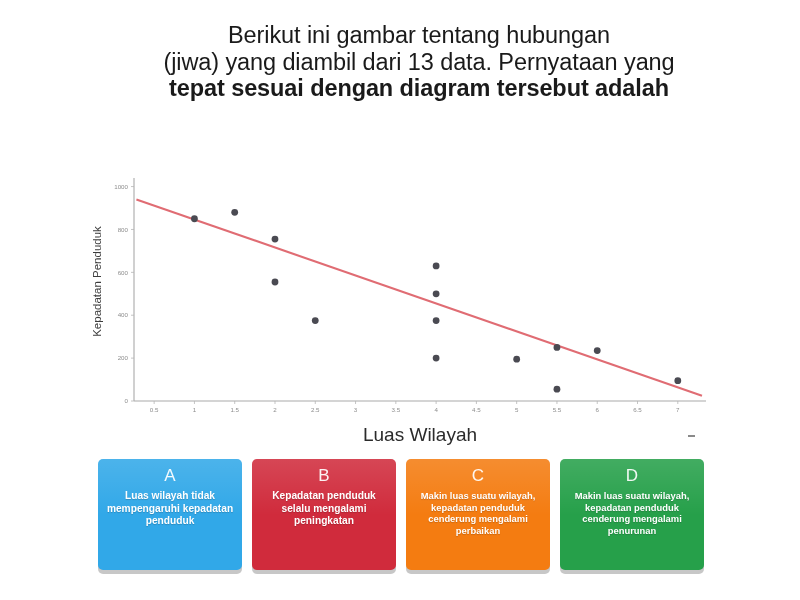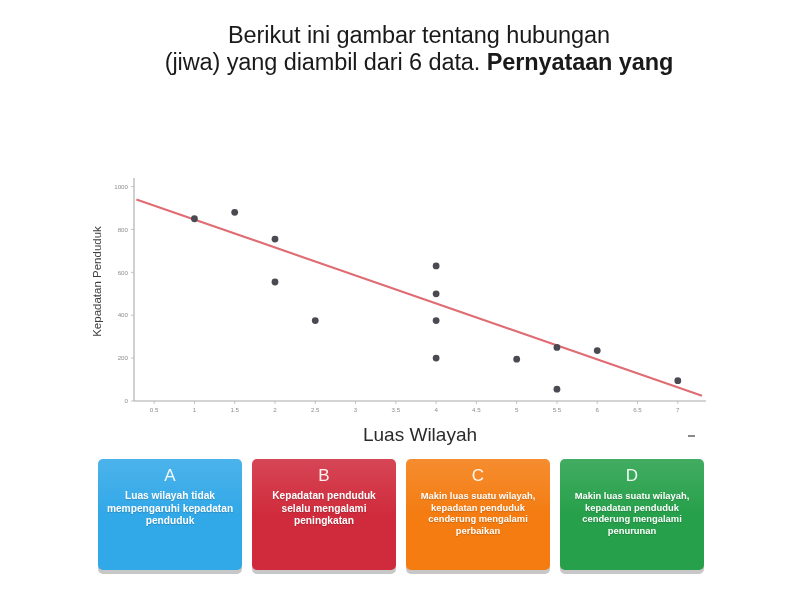--- a/index.html
+++ b/index.html
@@ -24,21 +24,21 @@
     text-align: center;
   }
   .q-line {
     font-size: 23.5px;
     line-height: 26.5px;
     color: #1a1a1a;
     letter-spacing: -0.1px;
     padding-left: 38px;
   }
   .q-line.bold { font-weight: bold; }
-  .q-line .bold-part { font-weight: bold; }
+  .q-line .bold-part { font-weight: normal; }
 
   
   #chart-area {
     position: absolute;
     left: 88px;
     top: 164px;
     width: 624px;
     height: 295px;
   }
   #chart-svg { display: block; }
@@ -123,21 +123,22 @@
   .answer.opt-c { background: #f47c11; }
   .answer.opt-d { background: #26a04a; }
   .answer.opt-c .answer-text,
   .answer.opt-d .answer-text { font-size: 9.4px; line-height: 11.6px; }
 </style>
 </head>
 <body>
 
 <div id="question-area">
   <div class="q-line">Berikut ini gambar tentang hubungan</div>
-  <div class="q-line"><span>(jiwa) yang diambil dari 6 data. </span><span class="bold-part">Pernyataan yang</span></div>
+  <div class="q-line"><span>(jiwa) yang diambil dari 13 data. </span><span class="bold-part">Pernyataan yang</span></div>
+  <div class="q-line bold">tepat sesuai dengan diagram tersebut adalah</div>
 </div>
 
 <div id="chart-area">
   <svg id="chart-svg" width="624" height="295" viewBox="0 0 624 295">
     <g id="y-axis-group">
         <line x1="46" y1="14" x2="46" y2="237" class="axis-line"></line>
         <line x1="43" y1="237" x2="46" y2="237" class="tick-mark"></line>
         <text x="40" y="239.2" class="tick-label" text-anchor="end">0</text>
         <line x1="43" y1="194.1153846153846" x2="46" y2="194.1153846153846" class="tick-mark"></line>
         <text x="40" y="196.3153846153846" class="tick-label" text-anchor="end">200</text>

